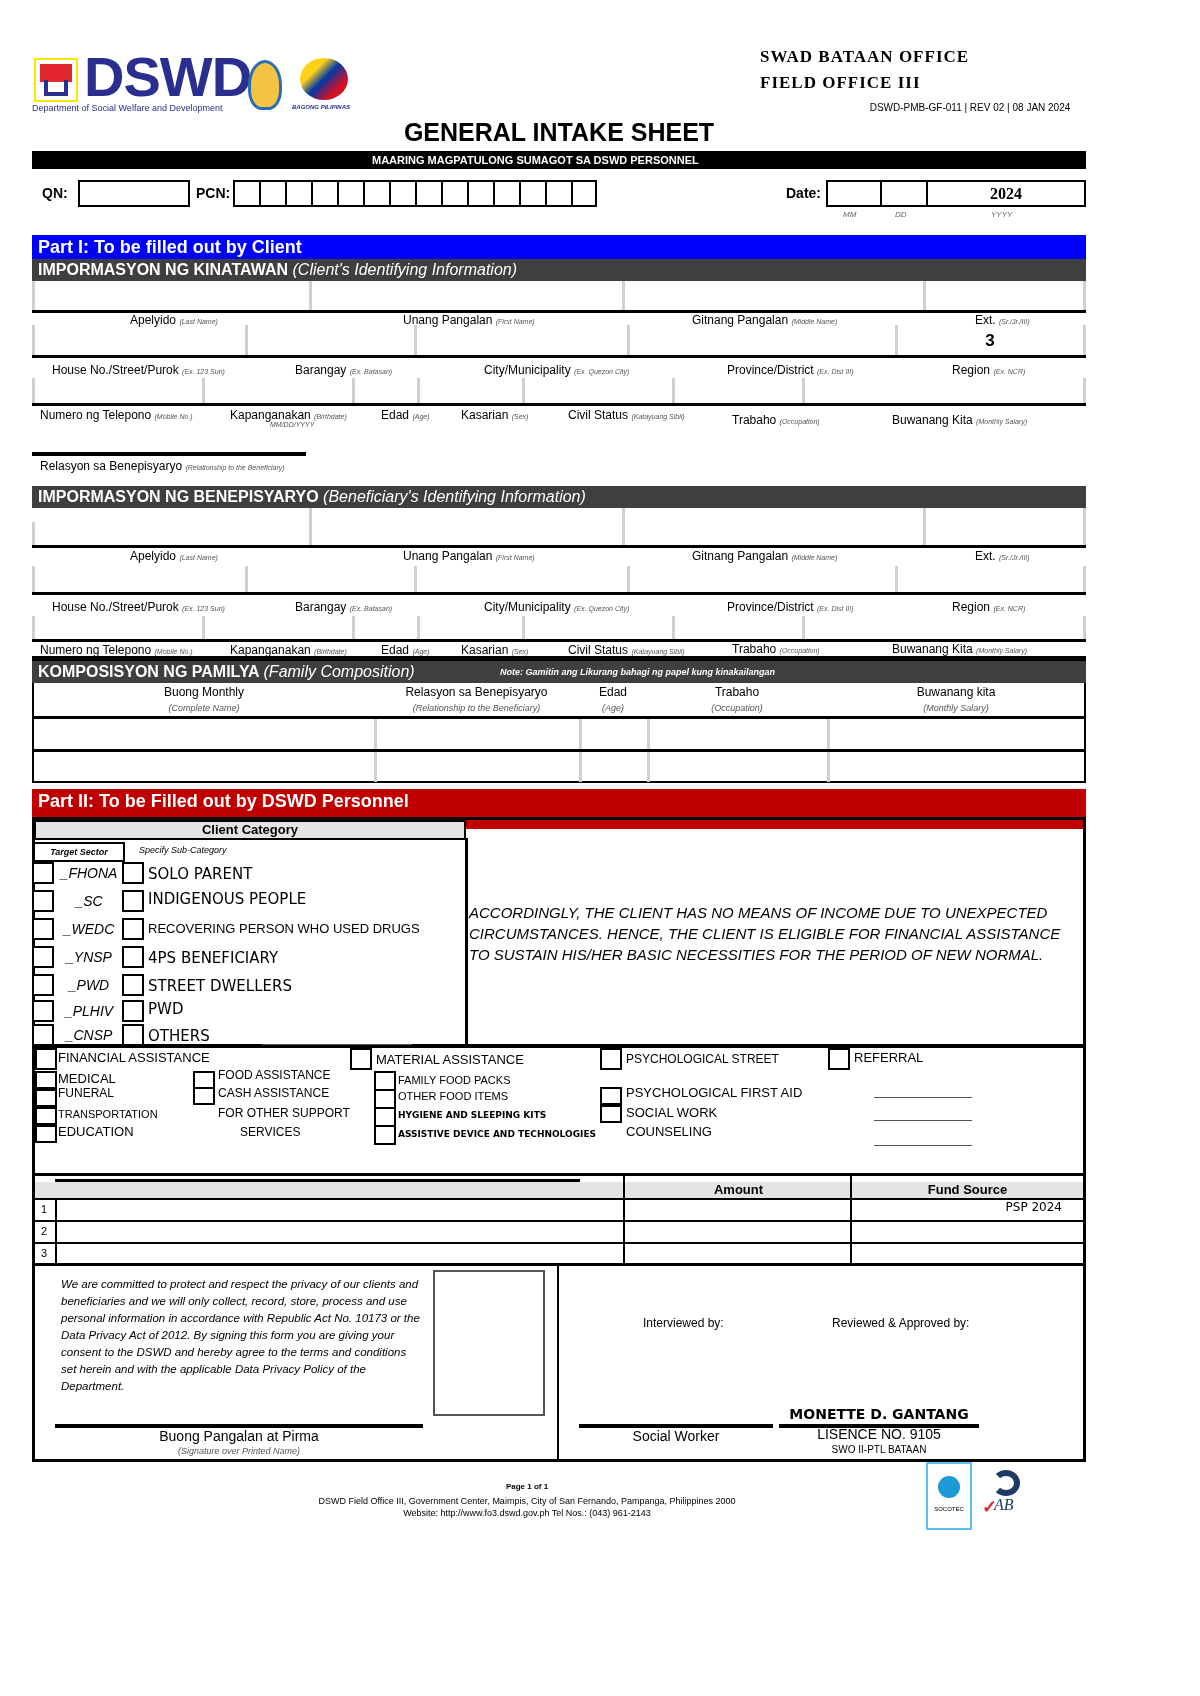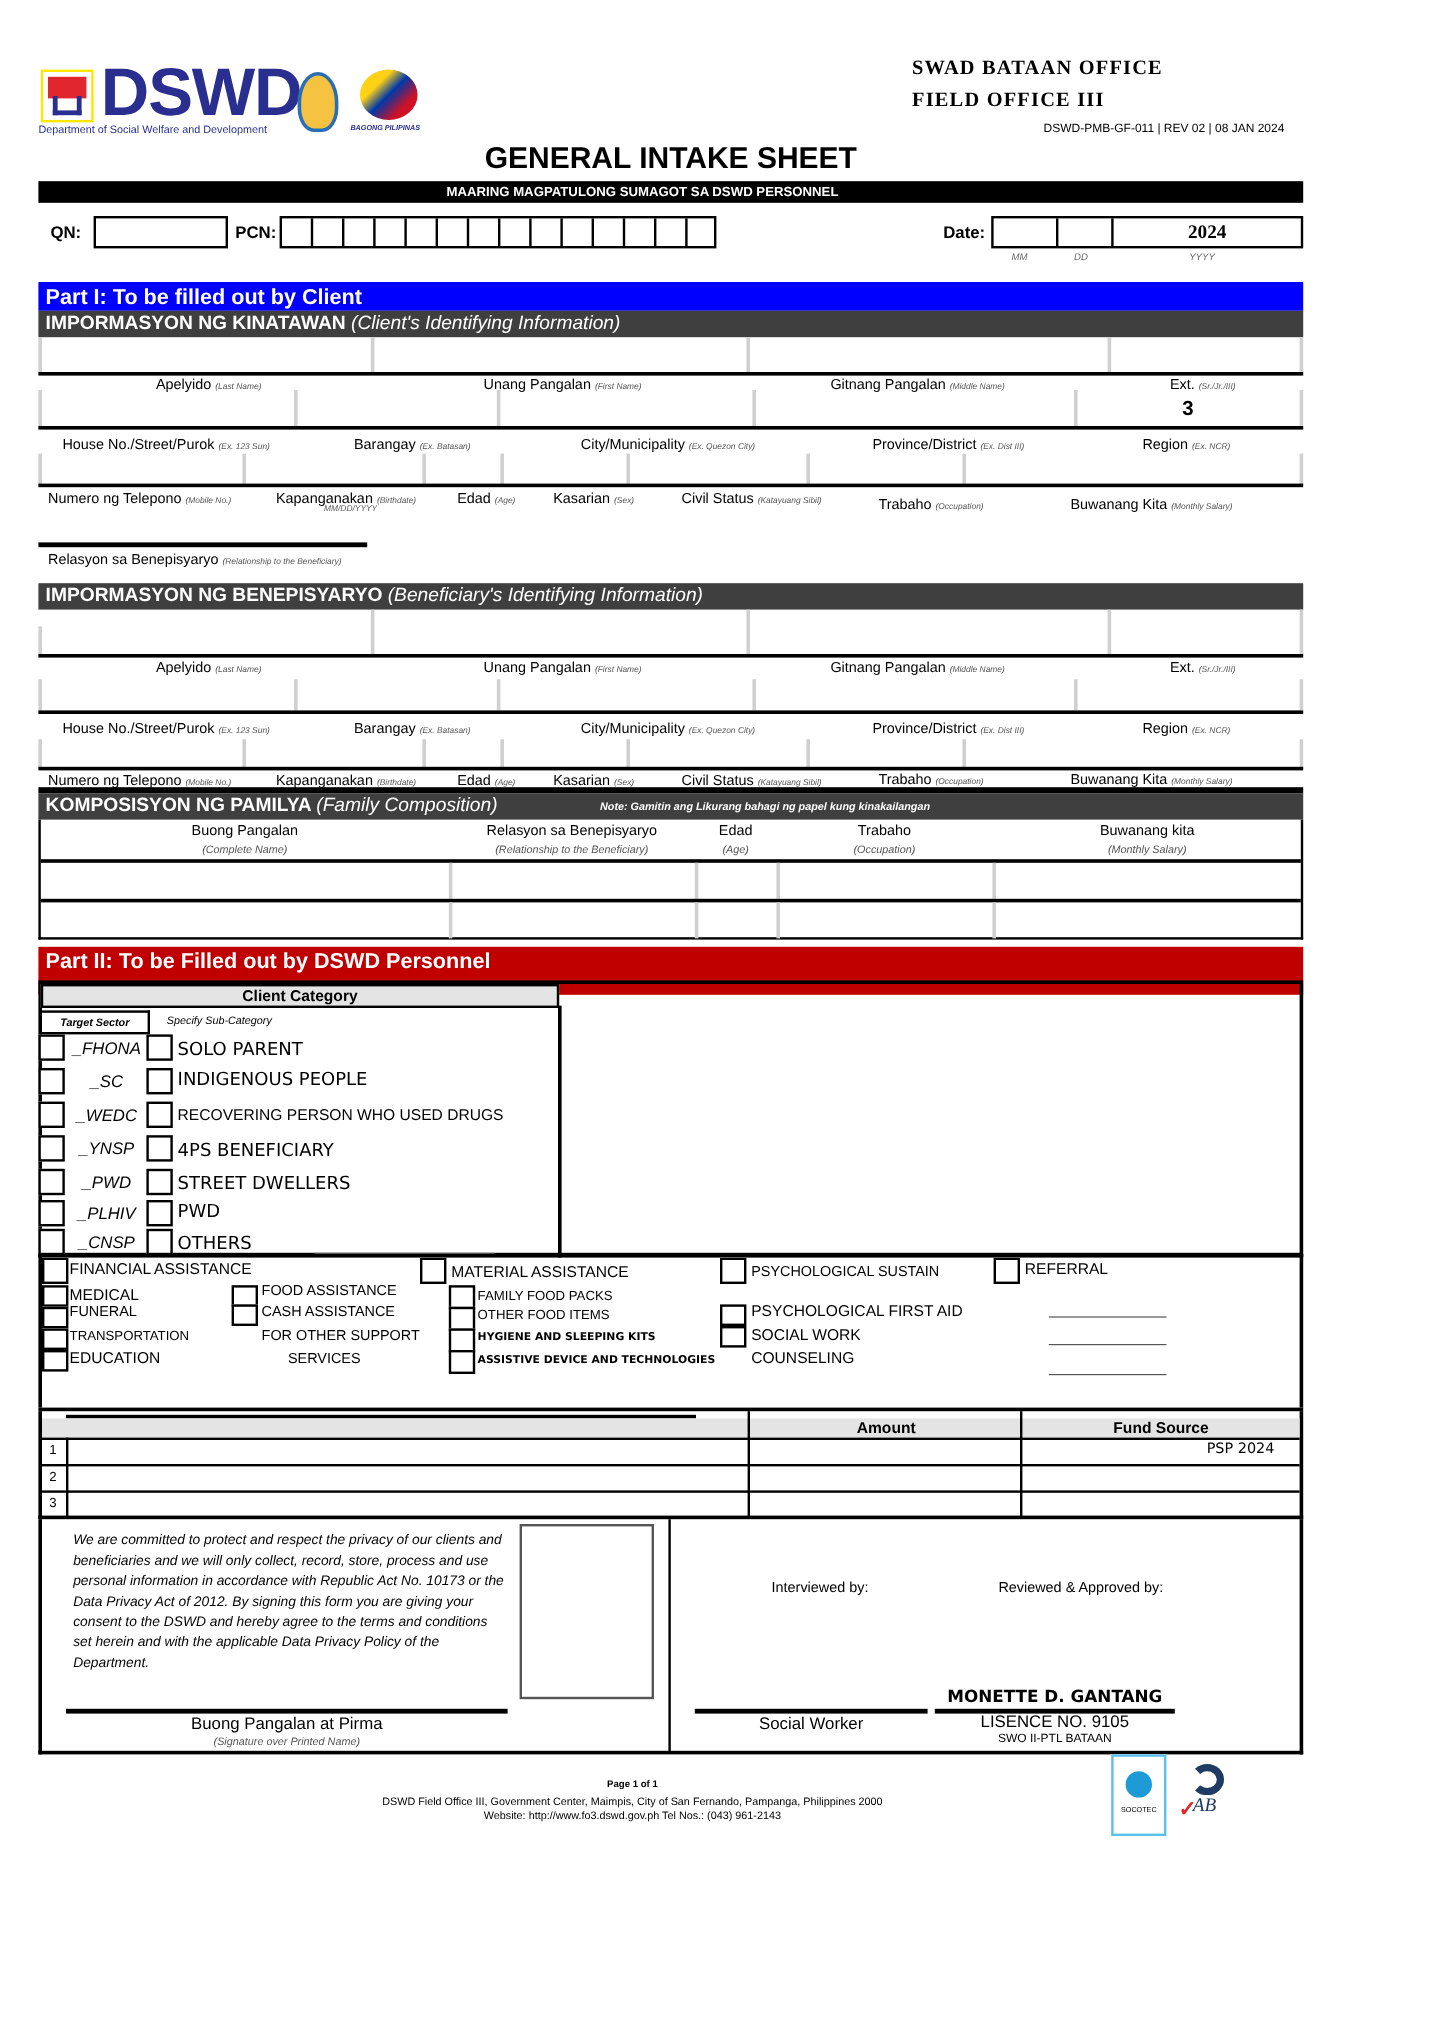--- a/index.html
+++ b/index.html
@@ -176,21 +176,21 @@
 <div class="abs lbl" style="left:230px;top:643px"><span>Kapanganakan</span> <i>(Birthdate)</i></div>
 <div class="abs lbl" style="left:381px;top:643px"><span>Edad</span> <i>(Age)</i></div>
 <div class="abs lbl" style="left:461px;top:643px"><span>Kasarian</span> <i>(Sex)</i></div>
 <div class="abs lbl" style="left:568px;top:643px"><span>Civil Status</span> <i>(Katayuang Sibil)</i></div>
 <div class="abs lbl" style="left:732px;top:642px"><span>Trabaho</span> <i>(Occupation)</i></div>
 <div class="abs lbl" style="left:892px;top:642px"><span>Buwanang Kita</span> <i>(Monthly Salary)</i></div>
 
 <div class="abs" style="left:32px;top:656px;width:1054px;height:5px;background:#000"></div>
 <div class="abs bar-gray" style="left:32px;top:661px;width:1054px;height:22px;line-height:22px"><span>KOMPOSISYON NG PAMILYA</span> <i style="font-weight:normal">(Family Composition)</i><i style="font-weight:bold;font-size:9px;position:absolute;left:468px">Note: Gamitin ang Likurang bahagi ng papel kung kinakailangan</i></div>
 <div class="abs" style="left:32px;top:683px;width:1054px;height:100px;border:2px solid #000;border-top:none">
-  <div class="abs lbl" style="left:0;top:2px;width:340px;text-align:center">Buong Pangalan</div>
+  <div class="abs lbl" style="left:0;top:2px;width:340px;text-align:center">Buong Monthly</div>
   <div class="abs sec" style="left:0;top:20px;width:340px;font-size:9px;color:#555">(Complete Name)</div>
   <div class="abs lbl" style="left:340px;top:2px;width:205px;text-align:center">Relasyon sa Benepisyaryo</div>
   <div class="abs sec" style="left:340px;top:20px;width:205px;font-size:9px;color:#555">(Relationship to the Beneficiary)</div>
   <div class="abs lbl" style="left:545px;top:2px;width:68px;text-align:center">Edad</div>
   <div class="abs sec" style="left:545px;top:20px;width:68px;font-size:9px;color:#555">(Age)</div>
   <div class="abs lbl" style="left:613px;top:2px;width:180px;text-align:center">Trabaho</div>
   <div class="abs sec" style="left:613px;top:20px;width:180px;font-size:9px;color:#555">(Occupation)</div>
   <div class="abs lbl" style="left:793px;top:2px;width:258px;text-align:center">Buwanang kita</div>
   <div class="abs sec" style="left:793px;top:20px;width:258px;font-size:9px;color:#555">(Monthly Salary)</div>
   <div class="abs hline" style="left:0;top:33px;width:1050px"></div>
@@ -208,20 +208,21 @@
       <div class="abs vline" style="left:793px;height:30px"></div>
   </div>
 </div>
 
 <div class="abs bar-red" style="left:32px;top:789px;width:1054px;height:40px;line-height:24px">Part II: To be Filled out by DSWD Personnel</div>
 <div class="abs" style="left:32px;top:817px;width:1054px;height:230px;border:3px solid #000">
   <div class="abs th" style="left:-1px;top:0;width:432px;height:20px;line-height:16px">Client Category</div>
   <div class="abs" style="left:430px;top:18px;width:3px;height:210px;background:#000"></div>
   <div class="abs" style="left:0;top:22px;width:90px;height:20px;border:2px solid #000;border-left:none;font-style:italic;font-size:9px;text-align:center;line-height:16px;font-weight:bold">Target Sector</div>
   <div class="abs" style="left:104px;top:25px;font-style:italic;font-size:9px">Specify Sub-Category</div>
+  <div class="abs ital" style="left:434px;top:82px;width:612px;line-height:21px">ACCORDINGLY, THE CLIENT HAS NO MEANS OF INCOME DUE TO UNEXPECTED CIRCUMSTANCES. HENCE, THE CLIENT IS ELIGIBLE FOR FINANCIAL ASSISTANCE TO SUSTAIN HIS/HER BASIC NECESSITIES FOR THE PERIOD OF NEW NORMAL.</div>
 </div>
 
 <div class="abs" style="left:32px;top:862px;width:440px">
   <div style="position:absolute;left:0;top:0">
       <div class="cb abs" style="left:0;top:0"></div>
       <div class="abs sec" style="left:24px;top:3px;width:66px;font-size:14px">_FHONA</div>
       <div class="cb abs" style="left:90px;top:0"></div>
       <div class="abs opt" style="left:116px;top:3px">SOLO PARENT</div>
     </div>
   <div style="position:absolute;left:0;top:28px">
@@ -263,21 +264,21 @@
     </div>
 </div>
 
 <div class="abs" style="left:32px;top:1045px;width:1054px;height:128px;border-left:3px solid #000;border-right:3px solid #000"></div>
 <div class="abs" style="left:32px;top:1045px;width:1054px;height:3px;background:#000"></div>
 <div class="abs cb" style="left:35px;top:1048px"></div>
 <div class="abs opt-s" style="left:58px;top:1050px">FINANCIAL ASSISTANCE</div>
 <div class="abs cb" style="left:350px;top:1048px"></div>
 <div class="abs opt-s" style="left:376px;top:1052px">MATERIAL ASSISTANCE</div>
 <div class="abs cb" style="left:600px;top:1048px"></div>
-<div class="abs opt-s" style="left:626px;top:1052px;font-size:12px">PSYCHOLOGICAL SUSTAIN</div>
+<div class="abs opt-s" style="left:626px;top:1052px;font-size:12px">PSYCHOLOGICAL STREET</div>
 <div class="abs cb" style="left:828px;top:1048px"></div>
 <div class="abs opt-s" style="left:854px;top:1050px">REFERRAL</div>
 
 <div class="abs cb" style="left:35px;top:1071px;height:18px"></div>
 <div class="abs opt-s" style="left:58px;top:1071px">MEDICAL</div>
 <div class="abs cb" style="left:35px;top:1089px;height:18px"></div>
 <div class="abs opt-s" style="left:58px;top:1086px;font-size:12px">FUNERAL</div>
 <div class="abs cb" style="left:35px;top:1107px;height:18px"></div>
 <div class="abs opt-s" style="left:58px;top:1108px;font-size:11px">TRANSPORTATION</div>
 <div class="abs cb" style="left:35px;top:1125px;height:18px"></div>

